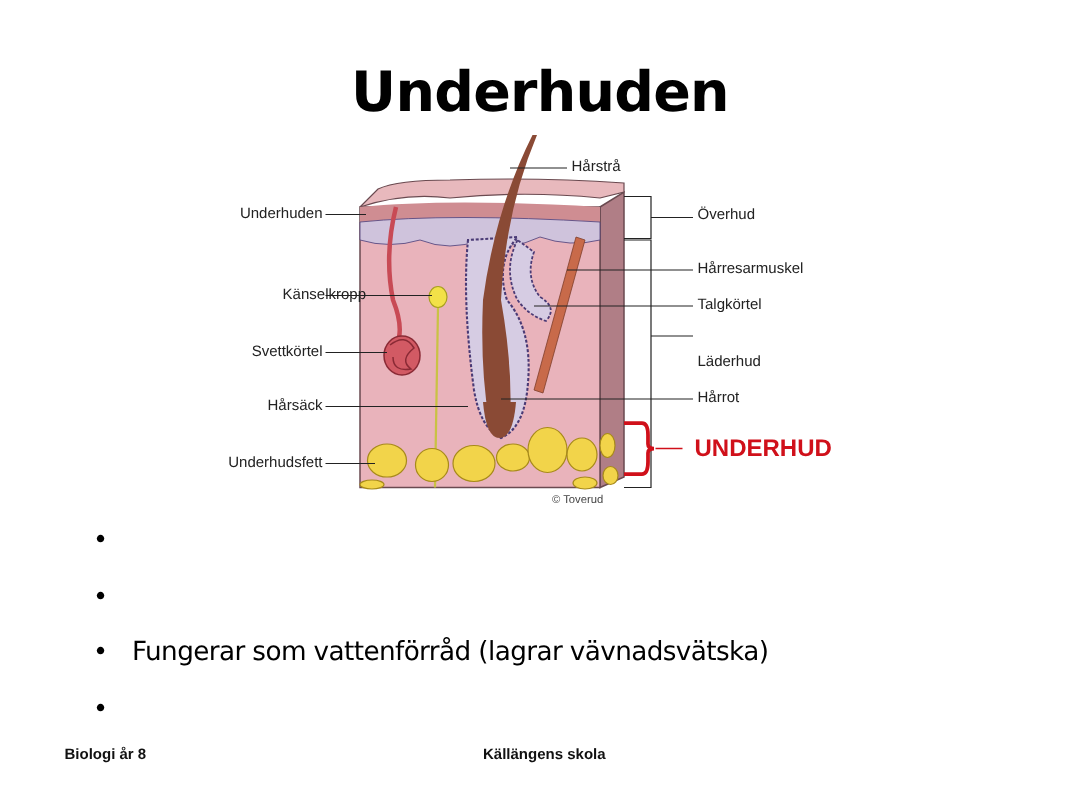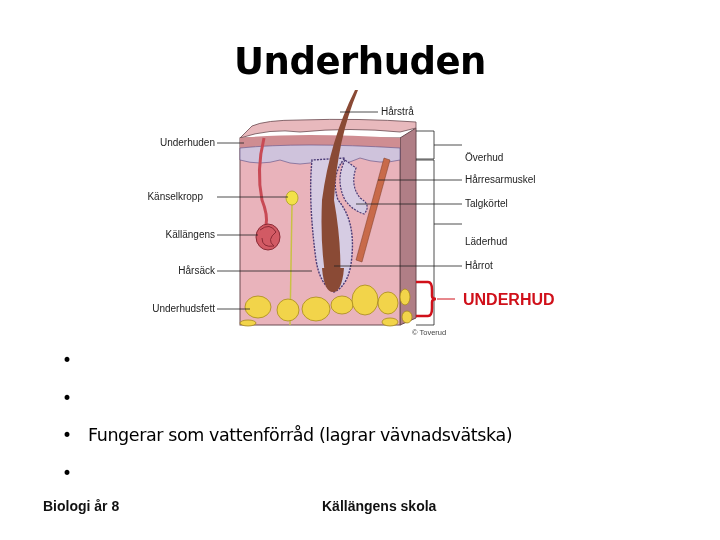--- a/index.html
+++ b/index.html
@@ -2,25 +2,25 @@
 <html><head>
 <meta charset="utf-8">
 <style>
   html, body { margin: 0; padding: 0; background: #ffffff; }
   body { width: 720px; height: 540px; position: relative; overflow: hidden; font-family: "Liberation Sans", sans-serif; }
   .title { position: absolute; left: 0; width: 720px; top: 40px; text-align: center; font-family: "DejaVu Sans", sans-serif; font-weight: bold; font-size: 37px; letter-spacing: -0.5px; color: #000; }
   .diagram { position: absolute; left: 0; top: 0; width: 720px; height: 540px; }
   .lbl { position: absolute; font-family: "Liberation Sans", sans-serif; font-size: 10px; color: #222; white-space: nowrap; }
   .lbl.left { text-align: right; }
   .underhud { position: absolute; left: 463px; top: 291px; font-family: "Liberation Sans", sans-serif; font-weight: bold; font-size: 16px; color: #d0101a; }
-  .copyright { position: absolute; left: 368px; top: 328px; font-size: 7.5px; color: #444; font-family: "Liberation Sans", sans-serif; margin-left: 44px; }
+  .copyright { position: absolute; left: 368px; top: 328px; font-size: 7.5px; color: #444; font-family: "Liberation Sans", sans-serif; }
   .bullets { position: absolute; left: 60px; top: 346px; margin: 0; padding: 0; list-style: none; }
   .bullets li { font-family: "DejaVu Sans", sans-serif; font-size: 17.5px; color: #000; height: 37.5px; line-height: 28px; position: relative; padding-left: 28px; letter-spacing: -0.4px; }
   .bullets li .dot { position: absolute; left: 2px; top: 0; font-size: 17px; }
-  .footer { position: absolute; top: 498px; font-family: "Liberation Sans", sans-serif; font-weight: bold; font-size: 14px; color: #111; }
+  .footer { position: absolute; top: 498px; font-family: "Liberation Sans", sans-serif; font-weight: bold; font-size: 10px; color: #111; }
 </style>
 </head>
 <body>
 
 <div class="title">Underhuden</div>
 
 <svg class="diagram" viewBox="0 0 720 540" xmlns="http://www.w3.org/2000/svg">
 
   <polygon points="400,138 416,128 416,318 400,325" fill="#b07e86" stroke="#6a4a50" stroke-width="1"></polygon>
 
@@ -80,27 +80,27 @@
     <polyline points="416,160 434,160 434,325 416,325"></polyline>
     <line x1="434" y1="224" x2="462" y2="224"></line>
     <line x1="334" y1="266" x2="462" y2="266"></line>
   </g>
 
   <path d="M416,282 L428,282 Q432,282 432,290 L432,296 Q432,299 436,299 Q432,299 432,302 L432,308 Q432,316 428,316 L416,316" fill="none" stroke="#d0101a" stroke-width="2.5"></path>
   <line x1="437" y1="299" x2="455" y2="299" stroke="#d0101a" stroke-width="1"></line>
 </svg>
 
 <div class="lbl left" style="right:505px; top:137px;">Underhuden</div>
-<div class="lbl left" style="right:517px; top:191px;">Känselkropp</div>
-<div class="lbl left" style="right:505px; top:229px;">Källängens</div>
+<div class="lbl left" style="right:476px; top:191px;">Känselkropp</div>
+<div class="lbl left" style="right:505px; top:229px;">Svettkörtel</div>
 <div class="lbl left" style="right:505px; top:265px;">Hårsäck</div>
 <div class="lbl left" style="right:505px; top:303px;">Underhudsfett</div>
 
 <div class="lbl" style="left:381px; top:106px;">Hårstrå</div>
-<div class="lbl" style="left:465px; top:152px;">Överhud</div>
+<div class="lbl" style="left:465px; top:138px;">Överhud</div>
 <div class="lbl" style="left:465px; top:174px;">Hårresarmuskel</div>
 <div class="lbl" style="left:465px; top:198px;">Talgkörtel</div>
 <div class="lbl" style="left:465px; top:236px;">Läderhud</div>
 <div class="lbl" style="left:465px; top:260px;">Hårrot</div>
 
 <div class="underhud">UNDERHUD</div>
 <div class="copyright">© Toverud</div>
 
 <ul class="bullets">
   <li><span class="dot">•</span></li>

